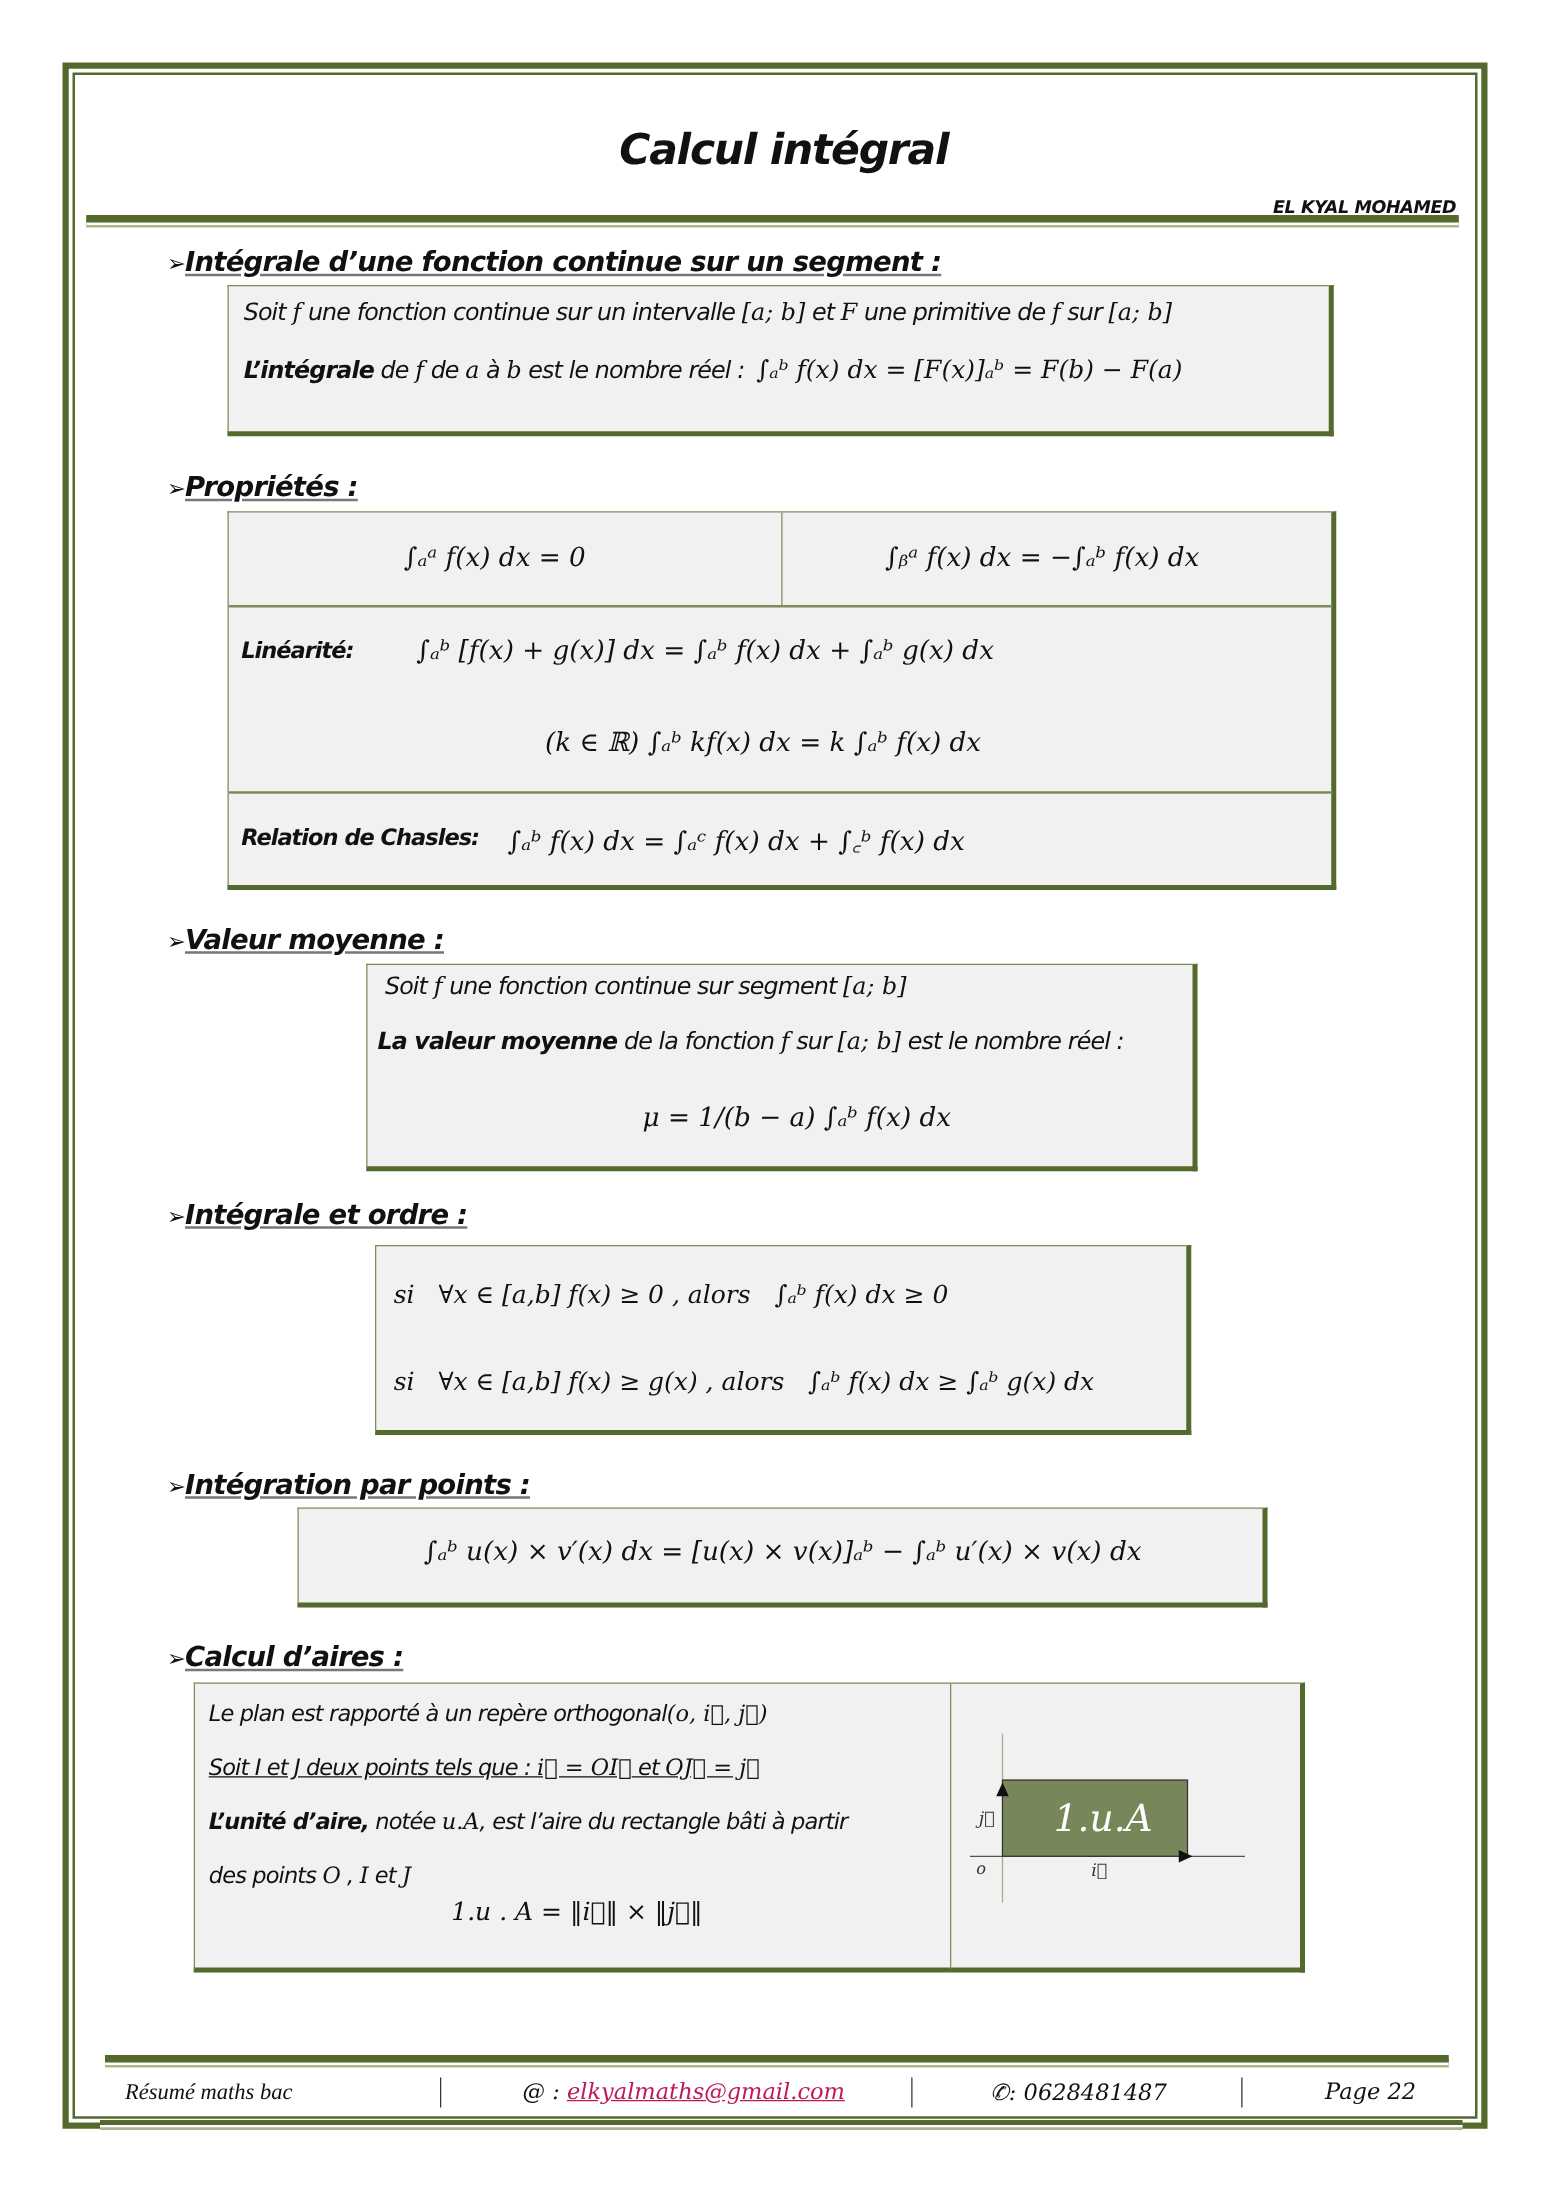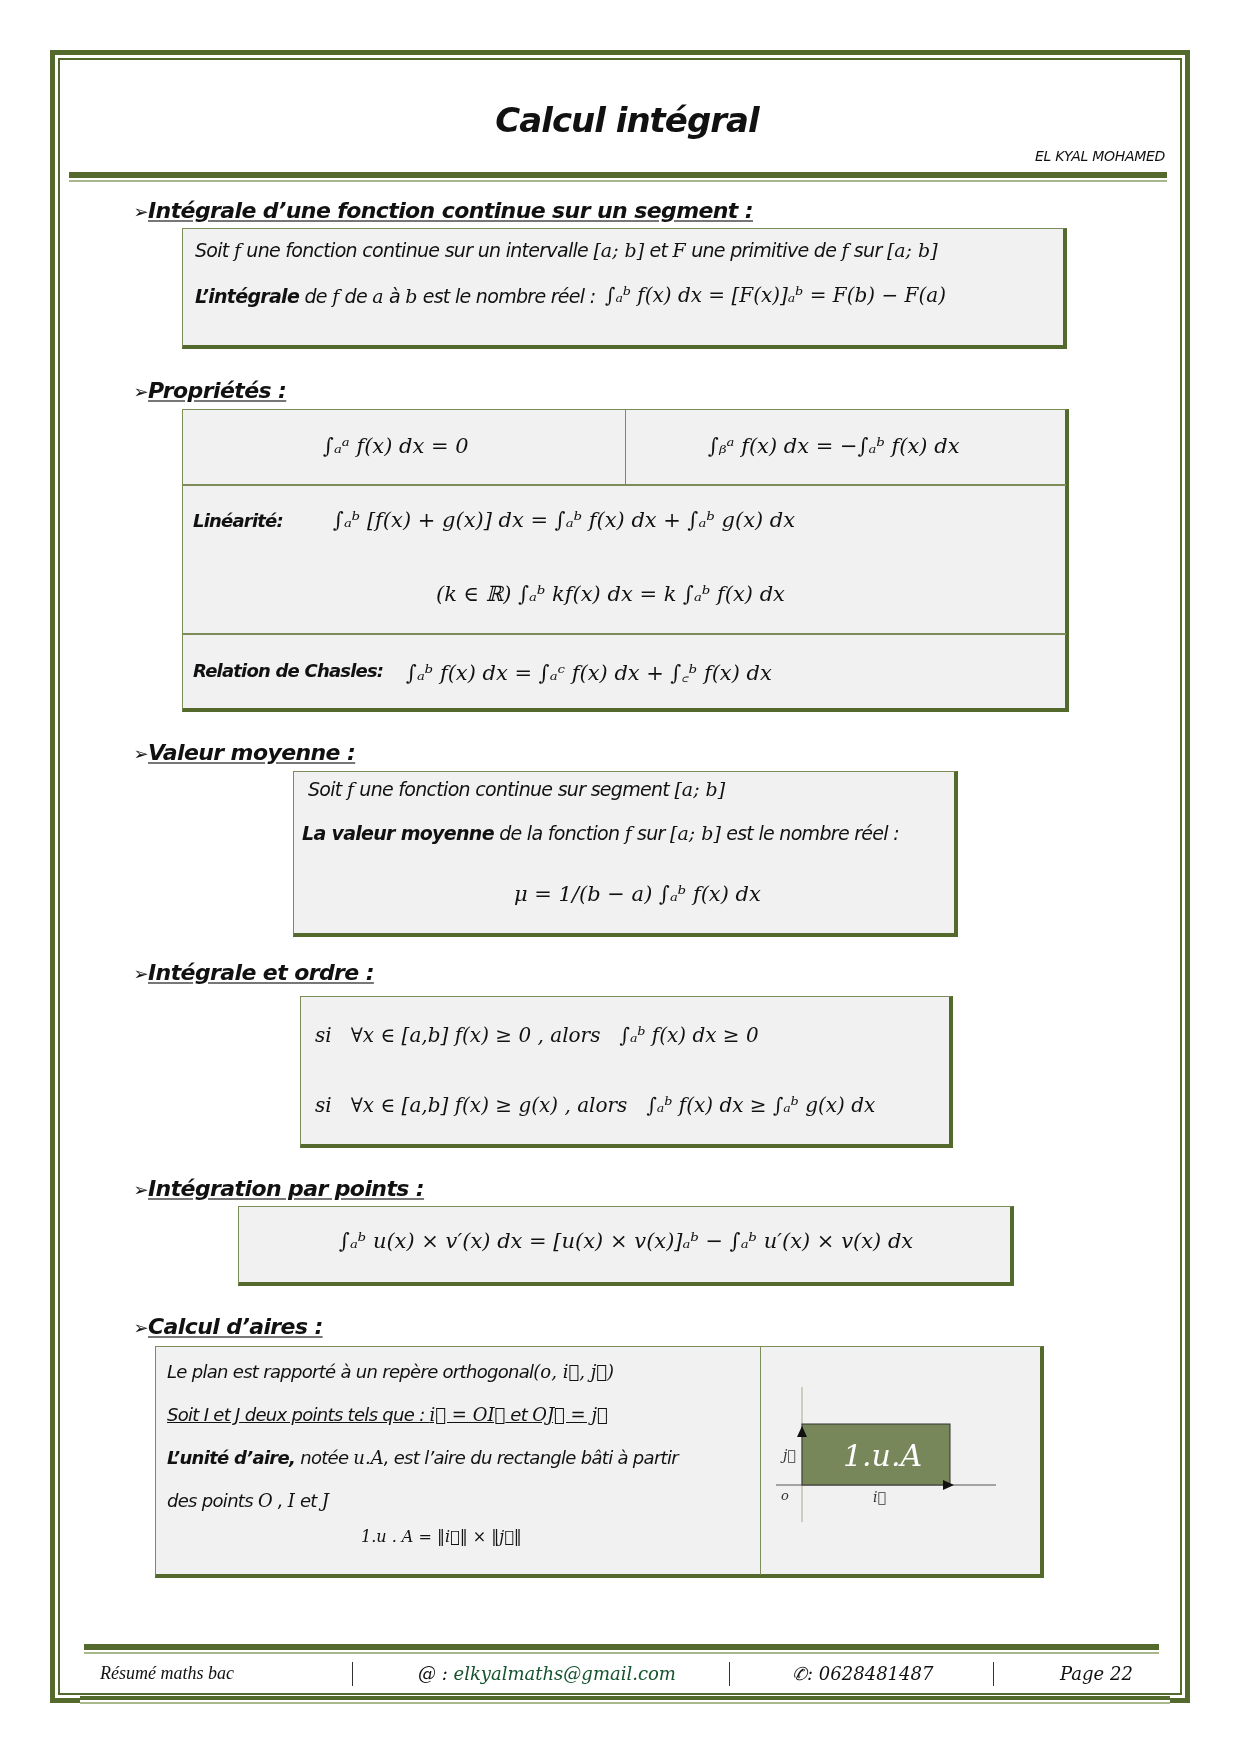--- a/index.html
+++ b/index.html
@@ -1,35 +1,35 @@
 <!DOCTYPE html>
 <html><head>
 <meta charset="utf-8">
 <style>
   html, body { margin:0; padding:0; background:#ffffff; }
   body { width:1240px; height:1754px; position:relative; overflow:hidden; font-family:"Liberation Sans", sans-serif; color:#111; }
   .frame-outer { position:absolute; left:50px; top:50px; width:1140px; height:1653px; box-sizing:border-box; border:5px solid #546a2c; }
   .frame-inner { position:absolute; left:58px; top:58px; width:1124px; height:1637px; box-sizing:border-box; border:2px solid #546a2c; }
   .title { position:absolute; left:0; width:1254px; top:100px; text-align:center; font-family:"DejaVu Sans", sans-serif; font-style:italic; font-weight:bold; font-size:34px; letter-spacing:-1px; color:#111; }
-  .author { position:absolute; right:75px; top:148px; font-family:"DejaVu Sans", sans-serif; font-style:italic; font-weight:normal; font-size:14px; color:#111; letter-spacing:-0.3px;margin-left:16px; }
+  .author { position:absolute; right:75px; top:158px; font-family:"DejaVu Sans", sans-serif; font-style:italic; font-weight:bold; font-size:14px; color:#111; letter-spacing:-0.3px;margin-left:16px; }
   .rule { position:absolute; height:6px; background:#546a2c; border-bottom:2px solid #fff; box-shadow:0 2px 0 #a9b88c; }
   .sec-head { position:absolute; left:102px; font-family:"DejaVu Sans", sans-serif; font-style:italic; font-weight:bold; font-size:22px; color:#111; letter-spacing:-0.6px;text-align:right; }
   .sec-head .bullet { display:inline-block; width:46px; font-style:normal; font-size:18px; }
   .sec-head .label { text-decoration:underline; text-decoration-color:#777; }
   .box { position:absolute; background:#f1f1f1; box-sizing:border-box; border:1px solid #7d8d5a; border-right:4px solid #546a2c; border-bottom:4px solid #546a2c; }
   .line { position:absolute; white-space:nowrap; font-size:19px; font-family:"DejaVu Sans", sans-serif; font-style:italic; letter-spacing:-0.7px; }
   .m { font-family:"DejaVu Serif", serif; font-style:italic; letter-spacing:0; }
   .b { font-weight:bold; }
   .math { position:absolute; white-space:nowrap; font-family:"DejaVu Serif", serif; font-style:italic; font-size:20px; }
   .vline { position:absolute; background:#7d8d5a; }
   .hline { position:absolute; background:#7d8d5a; height:2px; }
   .plbl { position:absolute; font-family:"DejaVu Sans", sans-serif; font-style:italic; font-weight:bold; font-size:18px; letter-spacing:-0.8px; }
   .footer-item { position:absolute; top:1663px; font-family:"DejaVu Serif", serif; font-style:italic; font-size:18px; color:#111; }
   .footer-sep { position:absolute; top:1662px; width:1px; height:24px; background:#333; }
-  .email { color:#14532d; }
+  .email { color:#be185d; text-decoration:underline; }
 </style>
 </head>
 <body>
 
 <div class="frame-outer"></div>
 <div class="frame-inner"></div>
 
 <div class="title">Calcul intégral</div>
 <div class="author">EL KYAL MOHAMED</div>
 <div class="rule" style="left:69px; top:172px; width:1098px;"></div>
@@ -109,21 +109,21 @@
   </div>
   <div class="line" style="left:11px; top:57px; font-size:18px;text-decoration:underline;">
     <span>Soit I et J deux points tels que : </span><span class="m">i⃗ = OI⃗</span><span> et </span><span class="m">OJ⃗ = j⃗</span>
   </div>
   <div class="line" style="left:11px; top:100px; font-size:18px;">
     <span class="b">L’unité d’aire,</span><span> notée </span><span class="m">u.A</span><span>, est l’aire du rectangle bâti à partir</span>
   </div>
   <div class="line" style="left:11px; top:143px; font-size:18px;">
     <span>des points </span><span class="m">O</span><span> , </span><span class="m">I</span><span> et </span><span class="m">J</span>
   </div>
-  <div class="math" style="left:205px; top:180px; font-size:16px;">1.u . A = ‖i⃗‖ × ‖j⃗‖</div>
+  <div class="math" style="left:205px; top:170px; font-size:20px;">1.u . A = ‖i⃗‖ × ‖j⃗‖</div>
 
   <div style="position:absolute; left:605px; top:0; width:280px; height:228px;">
     <svg width="280" height="228">
       <line x1="41" y1="40" x2="41" y2="175" stroke="#a3ad8a" stroke-width="1"></line>
       <line x1="15" y1="138" x2="235" y2="138" stroke="#555" stroke-width="1"></line>
       <rect x="41" y="77" width="148" height="61" fill="#77875a" stroke="#333" stroke-width="1"></rect>
       <polygon points="41,79 36,90 46,90" fill="#111"></polygon>
       <polygon points="193,138 182,133 182,143" fill="#111"></polygon>
     </svg>
     <div style="position:absolute; left:82px; top:91px; font-family:'DejaVu Serif', serif; font-style:italic; font-size:30px; color:#fff;">1.u.A</div>

